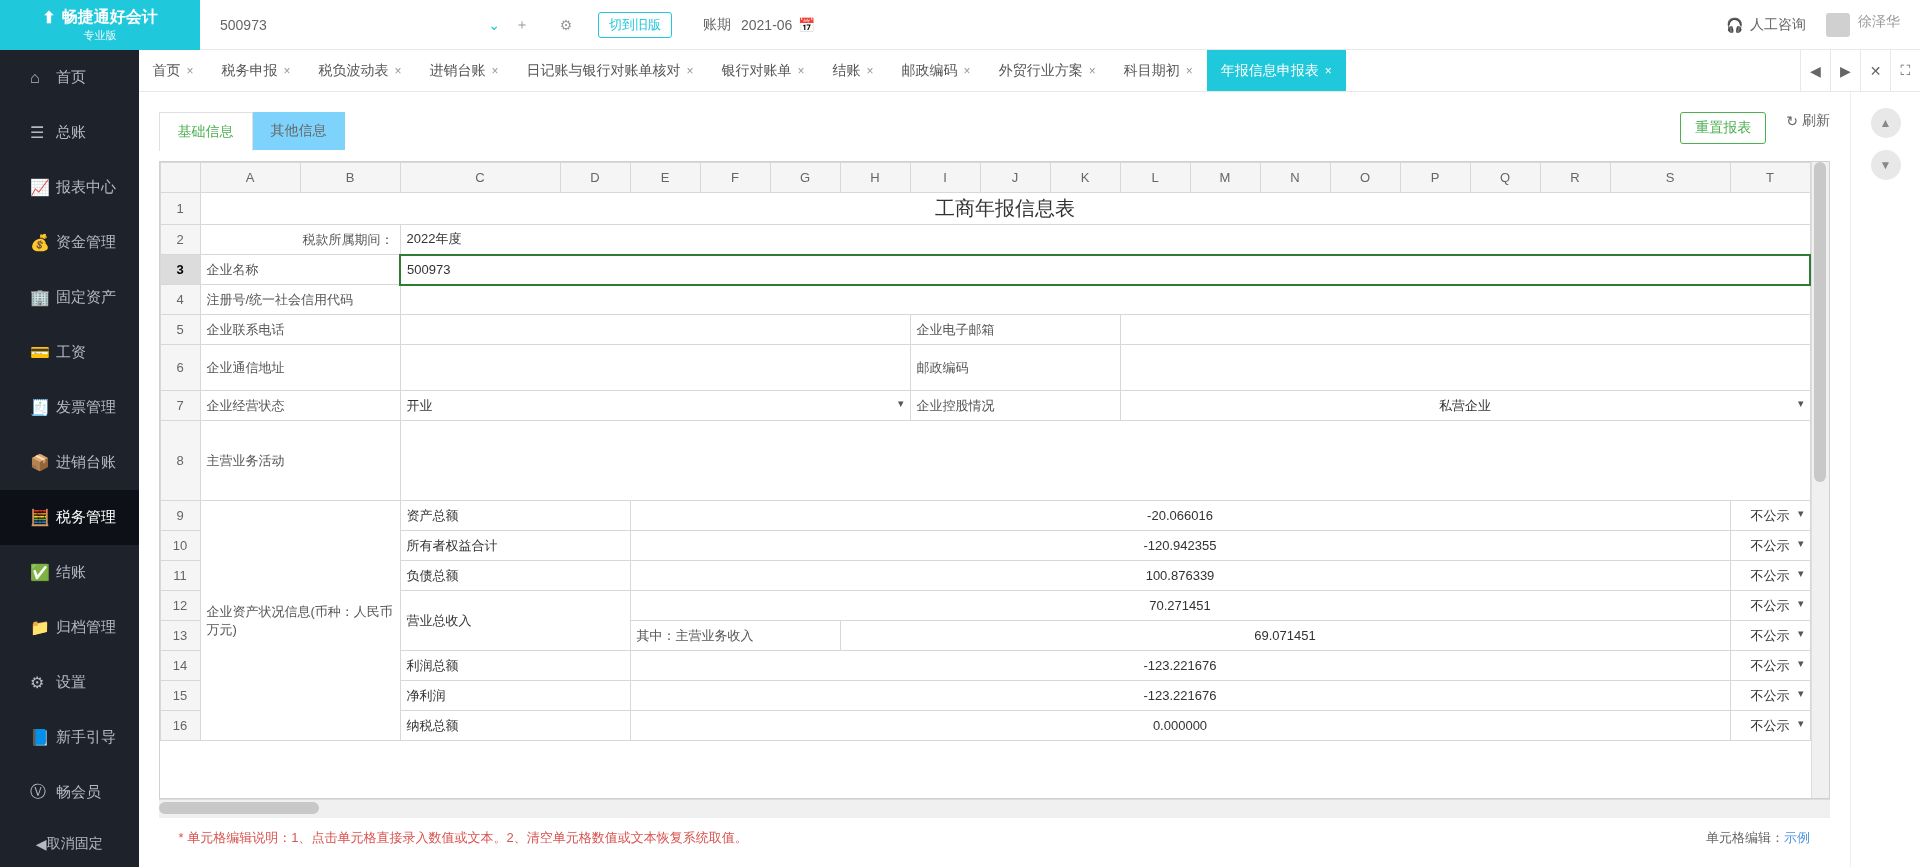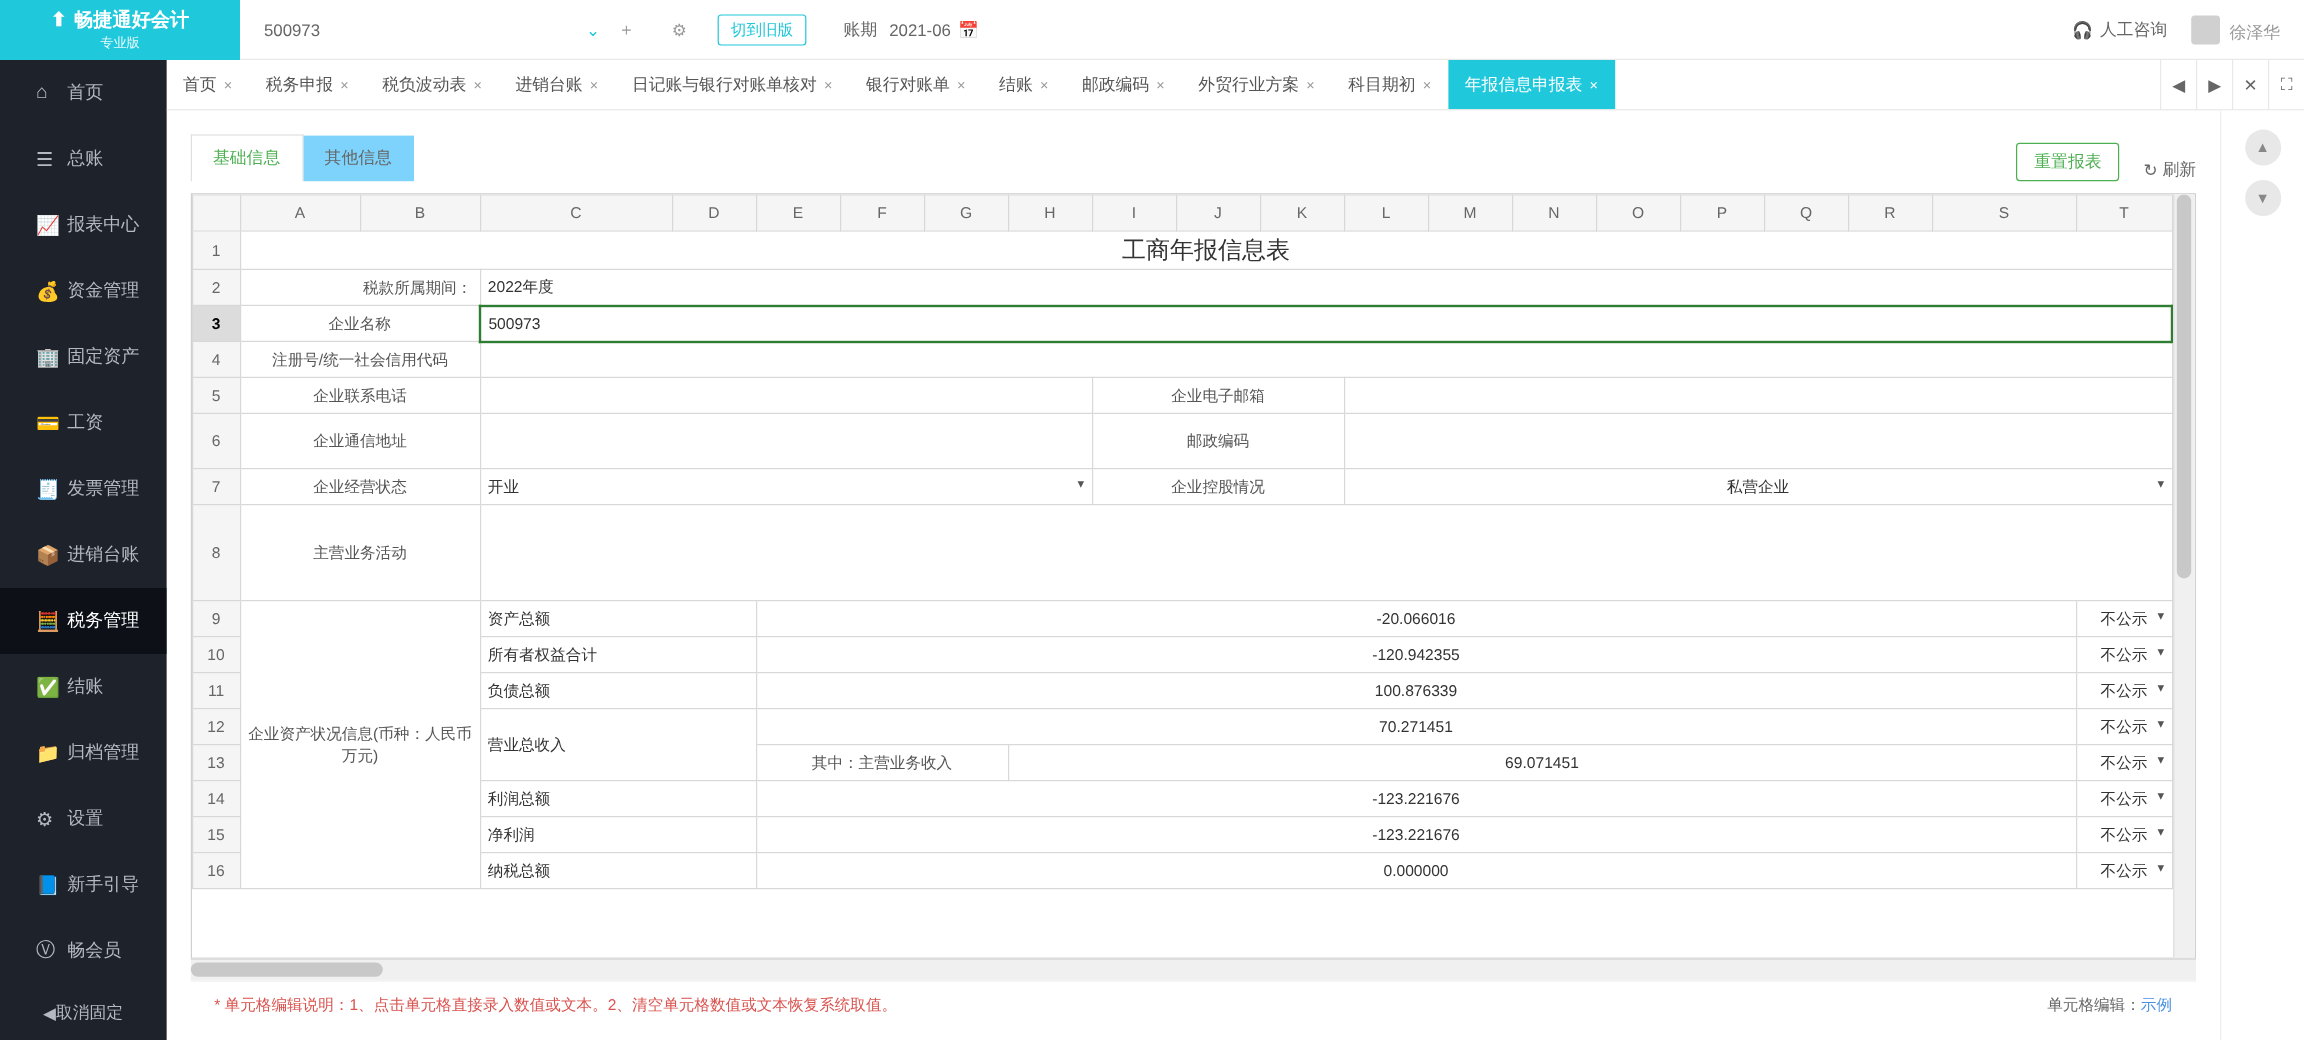--- a/index.html
+++ b/index.html
@@ -10,21 +10,21 @@
 .logo .sub { font-size: 11px; font-weight: normal; opacity: 0.9; }
 .co-select { margin-left: 20px; width: 280px; color: #666; display: flex; align-items: center; justify-content: space-between; }
 .co-select .chev { color: #1fc8db; }
 .topbar .ico { width: 24px; text-align: center; color: #999; margin: 0 10px; cursor: pointer; }
 .old-btn { border: 1px solid #1fc8db; color: #1fc8db; padding: 3px 10px; border-radius: 3px; font-size: 13px; margin-left: 10px; cursor: pointer; }
 .period-label { margin-left: 31px; color: #666; }
 .period-val { margin-left: 10px; color: #666; }
 .cal-icon { color: #1fc8db; margin-left: 6px; }
 .topbar .spacer { flex: 1; }
 .support { display: flex; align-items: center; color: #666; margin-right: 20px; }
-.user { display: flex; align-items: flex-end; color: #999; margin-right: 20px; }
+.user { display: flex; align-items: flex-start; color: #999; margin-right: 20px; }
 .avatar { width: 24px; height: 24px; background: #d0d0d0; border-radius: 3px; margin-right: 8px; }
 
 .container { display: flex; height: calc(100% - 50px); }
 
 .sidebar { width: 200px; background: #1e222b; color: #b5b9c1; display: flex; flex-direction: column; }
 .sidebar .item { height: 55px; display: flex; align-items: center; padding-left: 30px; cursor: pointer; font-size: 15px; }
 .sidebar .item.active { background: #0d1117; color: #fff; }
 .sidebar .item .ic { width: 26px; display: inline-block; font-size: 16px; }
 .sidebar .spacer { flex: 1; }
 .sidebar .pin { height: 50px; display: flex; align-items: center; justify-content: center; color: #b5b9c1; cursor: pointer; }
@@ -34,35 +34,35 @@
 .tabstrip { height: 42px; display: flex; align-items: stretch; border-bottom: 1px solid #e8e8e8; }
 .tabstrip .tab { display: flex; align-items: center; padding: 0 14px; color: #555; cursor: pointer; font-size: 14px; white-space: nowrap; }
 .tabstrip .tab .x { margin-left: 6px; color: #999; font-size: 12px; }
 .tabstrip .tab.active { background: #1fc8db; color: #fff; }
 .tabstrip .tab.active .x { color: #fff; }
 .tabstrip .nav { width: 30px; display: flex; align-items: center; justify-content: center; border-left: 1px solid #e8e8e8; cursor: pointer; color: #666; }
 
 .content { flex: 1; display: flex; overflow: hidden; }
 .sheet-area { flex: 1; display: flex; flex-direction: column; padding: 20px 20px 10px 20px; overflow: hidden; }
 
-.sheet-tabs { display: flex; align-items: flex-end; margin-bottom: 10px; }
+.sheet-tabs { display: flex; align-items: flex-start; margin-bottom: 10px; }
 .sheet-tabs .stab { padding: 10px 18px; background: #7dd3fc; color: #666; cursor: pointer; font-size: 14px; }
 .sheet-tabs .stab.active { background: #fff; color: #4caf50; border: 1px solid #e0e0e0; border-bottom: none; }
 .sheet-tabs .spacer { flex: 1; }
 .reset-btn { border: 1px solid #4caf50; color: #4caf50; padding: 6px 14px; border-radius: 3px; cursor: pointer; margin-right: 20px; }
 .refresh { color: #666; cursor: pointer; display: flex; align-items: center; }
 
 .grid-wrap { flex: 1; border: 1px solid #d0d0d0; overflow: hidden; position: relative; }
 table.grid { border-collapse: collapse; width: 100%; table-layout: fixed; }
 table.grid td, table.grid th { border: 1px solid #d8d8d8; height: 30px; padding: 0 6px; font-size: 13px; overflow: hidden; white-space: nowrap; }
 table.grid th { background: #f5f5f5; color: #666; font-weight: normal; text-align: center; }
 table.grid .rowhdr { background: #f5f5f5; text-align: center; color: #666; width: 40px; }
 table.grid .rowhdr.sel { background: #dcdcdc; color: #000; font-weight: bold; }
 .title-row td.titlecell { text-align: center; font-size: 20px; font-weight: 500; color: #333; height: 32px; margin-top: 44px; }
-.label-cell { text-align: center; color: #555; }
+.label-cell { color: #555; }
 .val-cell { text-align: left; }
 .num-cell { text-align: center; }
 .dd-cell { position: relative; }
 .dd-cell::after { content: "▾"; position: absolute; right: 6px; color: #555; font-size: 11px; }
 .selected-row td.editcell { border: 2px solid #2e7d32; background: #fff; }
 
 .foot { height: 40px; display: flex; align-items: center; padding: 0 20px; font-size: 13px; border-top: 1px solid #eee; }
 .foot .note { color: #d9534f; }
 .foot .spacer { flex: 1; }
 .foot .example { color: #666; }

